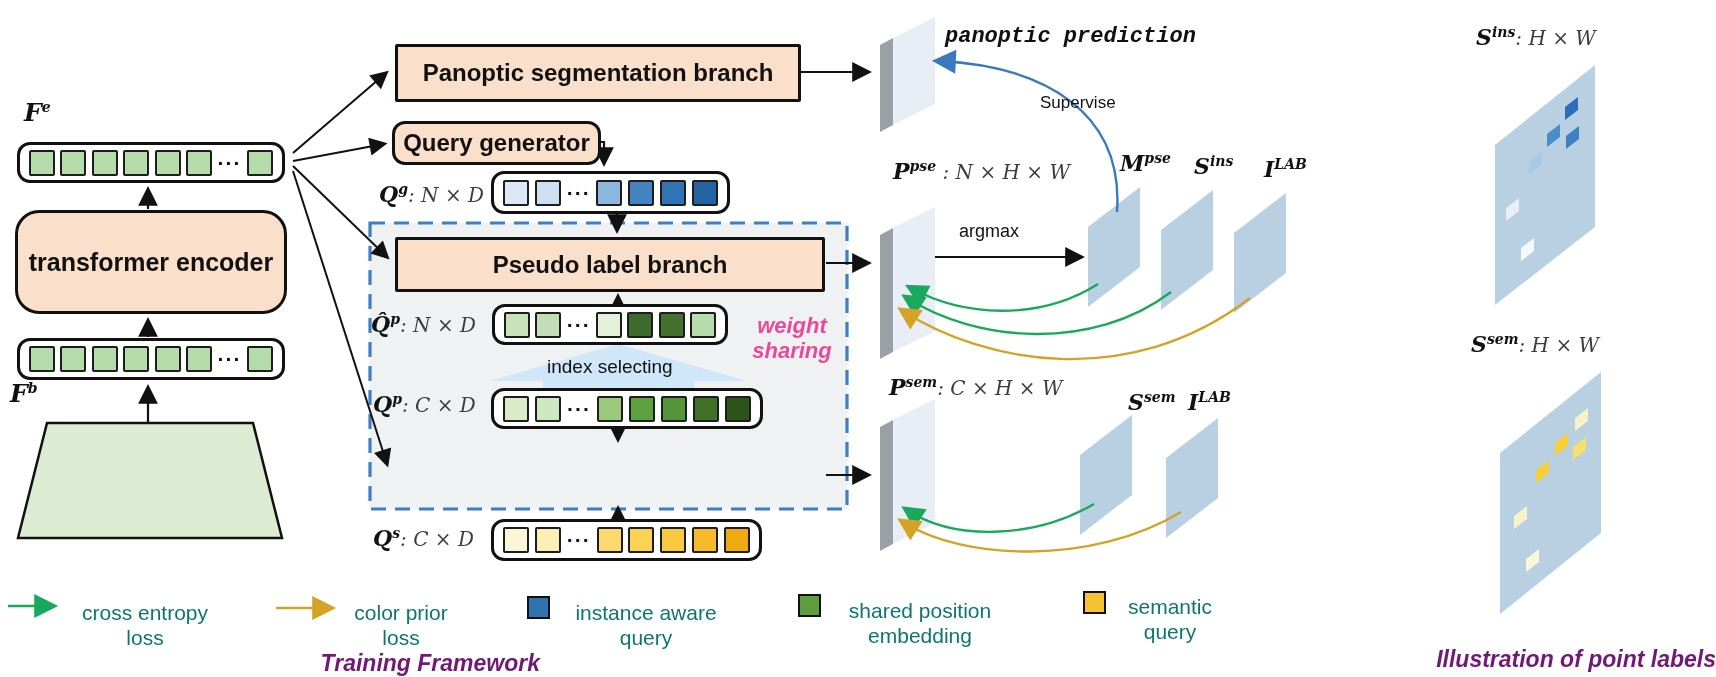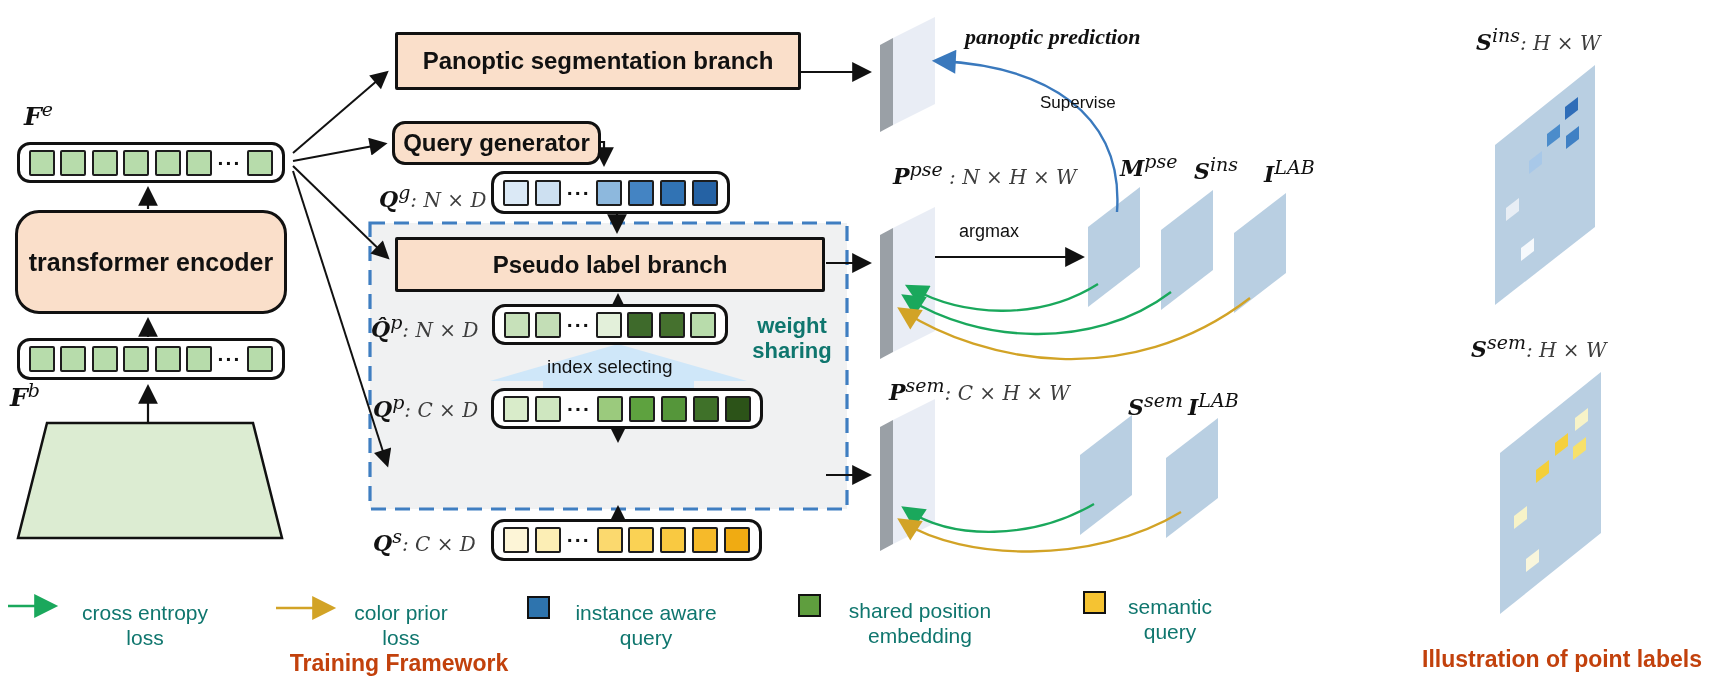--- a/index.html
+++ b/index.html
@@ -17,30 +17,30 @@
   .trow{position:absolute;background:#fff;border:3px solid #111;border-radius:13px;
         box-sizing:border-box;display:flex;align-items:center;
         justify-content:space-between;padding:0 9px;}
   .trow .tok{width:26px;height:26px;border:2px solid #1d1d1d;box-sizing:border-box;border-radius:2px;flex:0 0 auto;}
   .trow .dots{font-weight:bold;font-size:21px;color:#111;letter-spacing:1px;line-height:26px;flex:0 0 auto;}
 
   
   .mlabel{position:absolute;font-family:"DejaVu Serif",serif;font-style:italic;
           font-size:22px;color:#111;white-space:nowrap;}
   .mlabel b{font-weight:bold;}
-  .mlabel sup{font-size:19px;font-weight:normal;}
+  .mlabel sup{font-size:14px;font-weight:bold;}
   .mlabel .dims{color:#3d3d3d;font-weight:normal;font-size:20px;}
   .big{font-size:25px;}
 
   .sans-note{position:absolute;color:#111;font-size:18px;white-space:nowrap;}
-  .serif-title{position:absolute;font-family:Liberation Serif, serif;font-style:italic;
-               font-weight:bold;font-size:22px;color:#111;white-space:nowrap;margin-left:20px;}
-  .caption{position:absolute;font-weight:bold;font-size:23px;color:#c2410c;
-           text-align:center;white-space:nowrap;}
-  .ws{position:absolute;color:#0f766e;font-weight:bold;font-size:22px;
+  .serif-title{position:absolute;font-family:Liberation Mono, monospace;font-style:italic;
+               font-weight:bold;font-size:22px;color:#111;white-space:nowrap;}
+  .caption{position:absolute;font-weight:bold;font-style:italic;font-size:23px;color:#701a75;
+           text-align:right;white-space:nowrap;}
+  .ws{position:absolute;color:#ec4899;font-weight:bold;font-style:italic;font-size:22px;
       line-height:25px;text-align:center;}
 
   .legend-text{position:absolute;font-size:21px;line-height:25px;color:#0f766e;text-align:center;margin-top:12px;}
   .legend-sq{position:absolute;width:23px;height:23px;border:2.5px solid #111;box-sizing:border-box;}
 </style>
 </head>
 <body>
 
 <div class="stage">
 
@@ -165,21 +165,21 @@
       <span class="tok" style="background: rgb(183, 220, 171);"></span>
       <span class="tok" style="background: rgb(183, 220, 171);"></span>
       <span class="dots">···</span>
       <span class="tok" style="background: rgb(183, 220, 171);"></span>
     </div>
   <div class="mlabel big" style="left:10px;top:379px;">
     <b><span>F</span><sup>b</sup></b>
   </div>
 
 
-  <div class="pbox r-sm" style="left:395px;top:32px;width:406px;height:58px;">
+  <div class="pbox r-sm" style="left:395px;top:44px;width:406px;height:58px;">
     <span>Panoptic segmentation branch</span>
   </div>
   <div class="pbox r-md" style="left:392px;top:121px;width:209px;height:44px;">
     <span>Query generator</span>
   </div>
   <div class="pbox r-sm" style="left:395px;top:237px;width:430px;height:55px;">
     <span>Pseudo label branch</span>
   </div>
 
   <div class="mlabel" style="left:379px;top:181px;">

